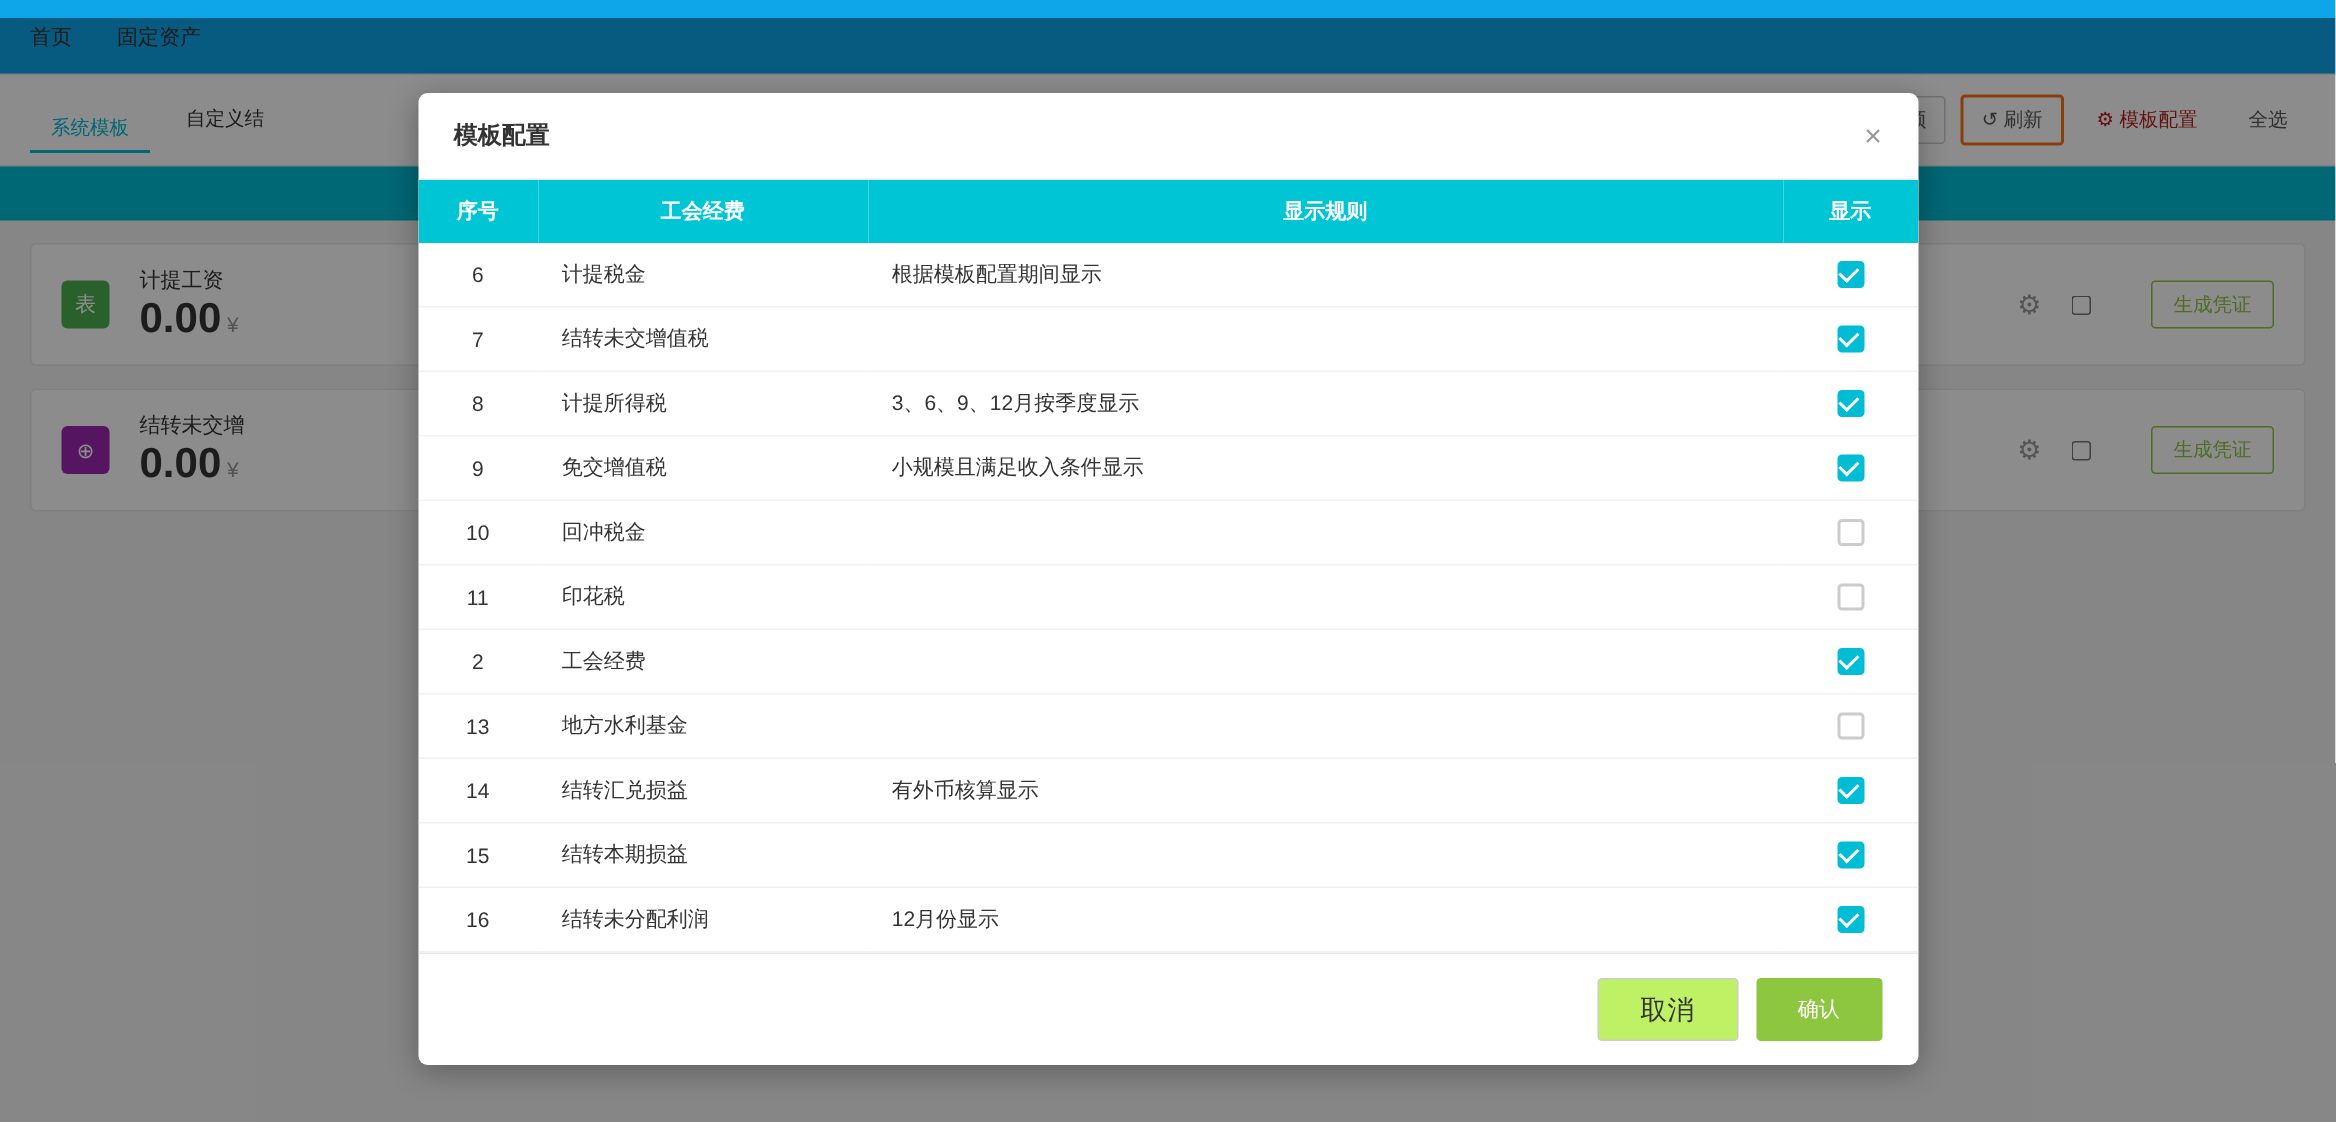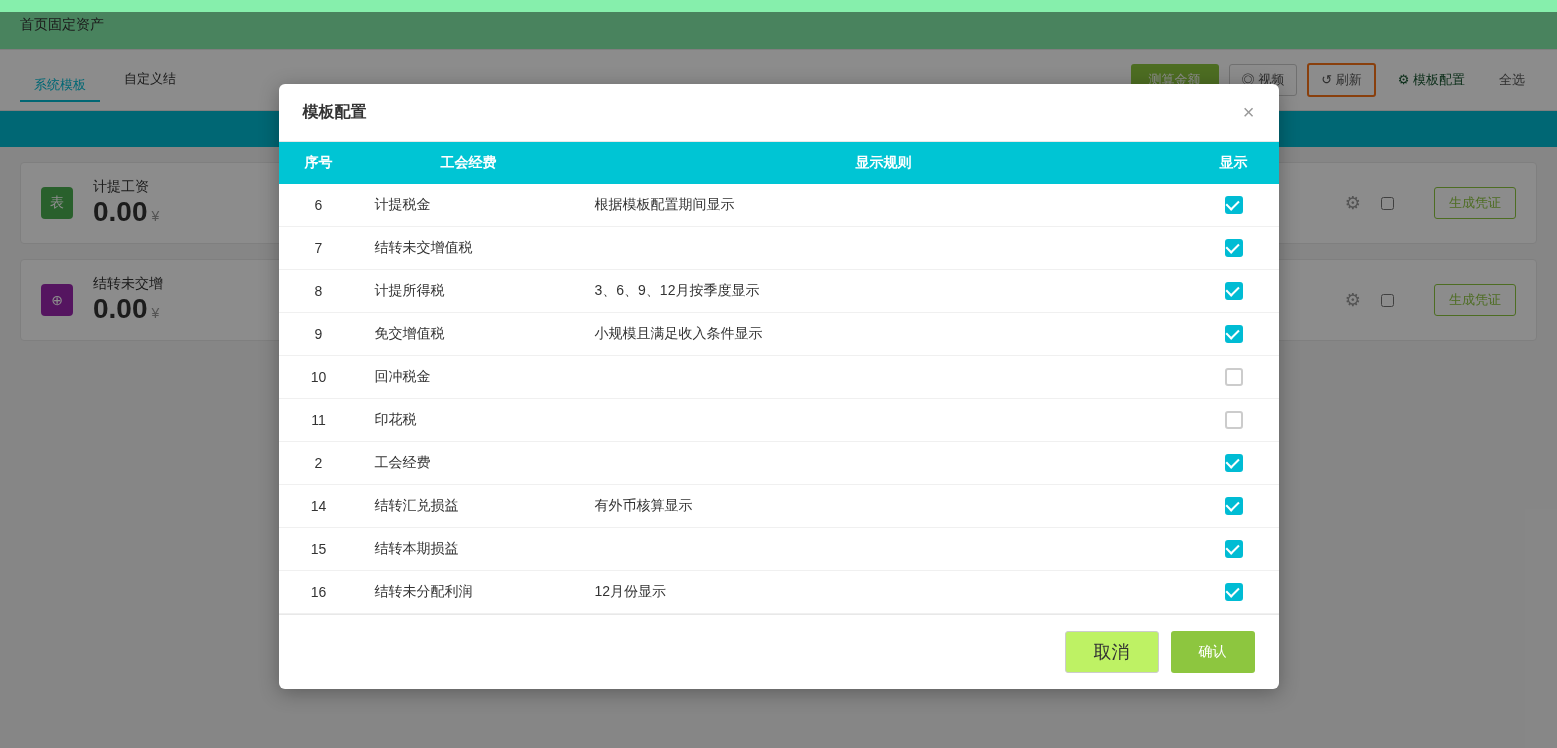--- a/index.html
+++ b/index.html
@@ -17,26 +17,27 @@
     .bg-page {
       width: 100%;
       height: 100%;
       background: #f5f5f5;
       position: absolute;
       top: 0; left: 0;
     }
 
     
     .top-nav {
-      background: #86efac;
+      background: #0ea5e9;
       height: 50px;
       display: flex;
       align-items: center;
       padding: 0 20px;
       border-bottom: 1px solid #e8e8e8;
+      gap: 30px;
     }
     .nav-item {
       color: #333;
       cursor: pointer;
       font-size: 14px;
       padding: 14px 0;
     }
 
     
     .toolbar-area {
@@ -88,21 +89,21 @@
       cursor: pointer;
       font-size: 13px;
       color: #555;
     }
     .btn-template {
       background: none;
       border: none;
       padding: 6px 12px;
       cursor: pointer;
       font-size: 13px;
-      color: #14532d;
+      color: #b91c1c;
       display: flex;
       align-items: center;
       gap: 4px;
     }
     .btn-select-all {
       background: none;
       border: none;
       padding: 6px 12px;
       cursor: pointer;
       font-size: 13px;
@@ -487,20 +488,30 @@
               <td>2</td>
               <td>工会经费</td>
               <td></td>
               <td>
                 <div class="cb-wrap">
                   <div class="cb-teal"></div>
                 </div>
               </td>
             </tr>
             <tr>
+              <td>13</td>
+              <td>地方水利基金</td>
+              <td></td>
+              <td>
+                <div class="cb-wrap">
+                  <div class="cb-empty"></div>
+                </div>
+              </td>
+            </tr>
+            <tr>
               <td>14</td>
               <td>结转汇兑损益</td>
               <td>有外币核算显示</td>
               <td>
                 <div class="cb-wrap">
                   <div class="cb-teal"></div>
                 </div>
               </td>
             </tr>
             <tr>

